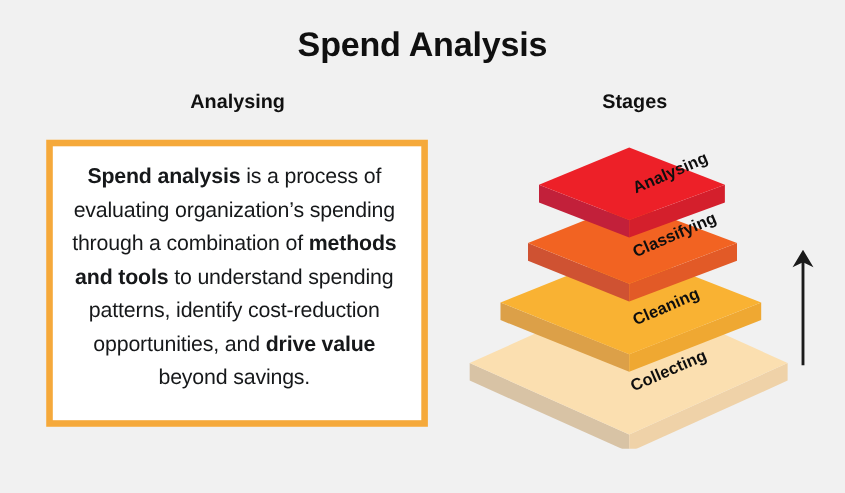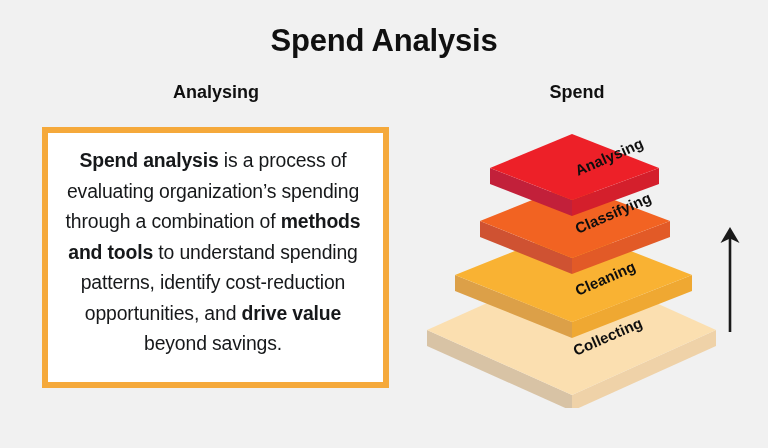--- a/index.html
+++ b/index.html
@@ -112,21 +112,21 @@
 </style>
 </head>
 <body>
 
 <div id="infographic">
 
   <div id="main-title">Spend Analysis</div>
 
   <div id="definition-heading">Analysing</div>
 
-  <div id="stages-heading">Spend</div>
+  <div id="stages-heading">Stages</div>
 
   <div id="definition-card">
     <div id="definition-body"><b>Spend analysis</b><span> is a process of evaluating organization’s spending through a combination of </span><b>methods and tools</b><span> to understand spending patterns, identify cost-reduction opportunities, and </span><b>drive value</b><span> beyond savings.</span></div>
   </div>
 
   <div id="pyramid">
     <svg width="330" height="290" viewBox="0 0 330 290" xmlns="http://www.w3.org/2000/svg">
 
       <g>
         <polygon points="17,212 162,277 162,293 17,228" fill="#D8C3A5"></polygon>

